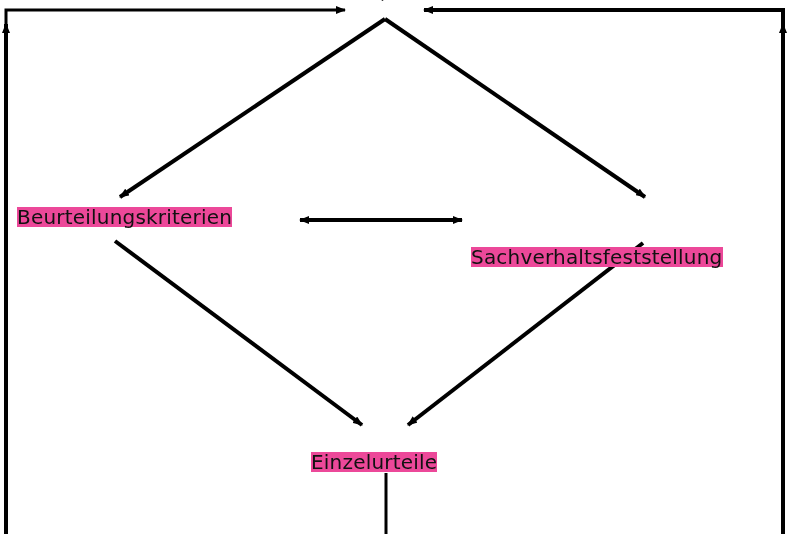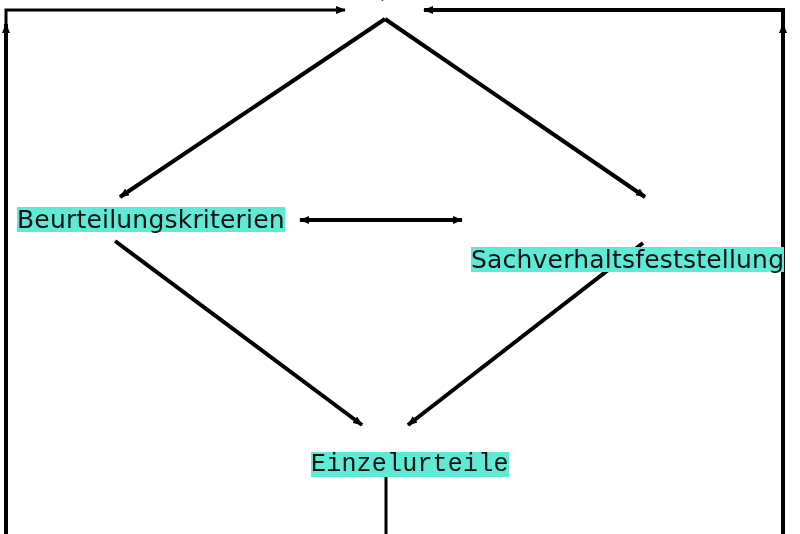--- a/index.html
+++ b/index.html
@@ -1,30 +1,30 @@
 <!DOCTYPE html>
 <html><head>
   <meta charset="utf-8">
   <style>
     html, body { margin: 0; padding: 0; background: #ffffff; }
     body { width: 800px; height: 534px; overflow: hidden; position: relative; font-family: "Liberation Sans", sans-serif; }
     #diagram { position: absolute; left: 0; top: 0; width: 800px; height: 534px; }
     .node-label {
       position: absolute;
       font-family: "DejaVu Sans", sans-serif;
-      font-size: 25px;
+      font-size: 20px;
       color: #111111;
       white-space: nowrap;
       line-height: 1;
       letter-spacing: 0.2px;
-      background: #5eead4;
+      background: #ec4899;
     }
     #lbl-left { left: 17px; top: 207px; }
     #lbl-right { left: 471px; top: 207px; margin-top: 40px; }
-    #lbl-bottom { left: 311px; top: 452px; font-family: Liberation Mono, monospace; }
+    #lbl-bottom { left: 311px; top: 452px; }
     #lbl-top { left: 380px; top: -6px; font-size: 18px; background: transparent; }
   </style>
 </head>
 <body>
 
 <svg id="diagram" viewBox="0 0 800 534" xmlns="http://www.w3.org/2000/svg">
   <defs>
     <marker id="ah" markerWidth="10" markerHeight="8" refX="9" refY="4" orient="auto" markerUnits="userSpaceOnUse">
       <path d="M0,0 L10,4 L0,8 Z" fill="#000"></path>
     </marker>

